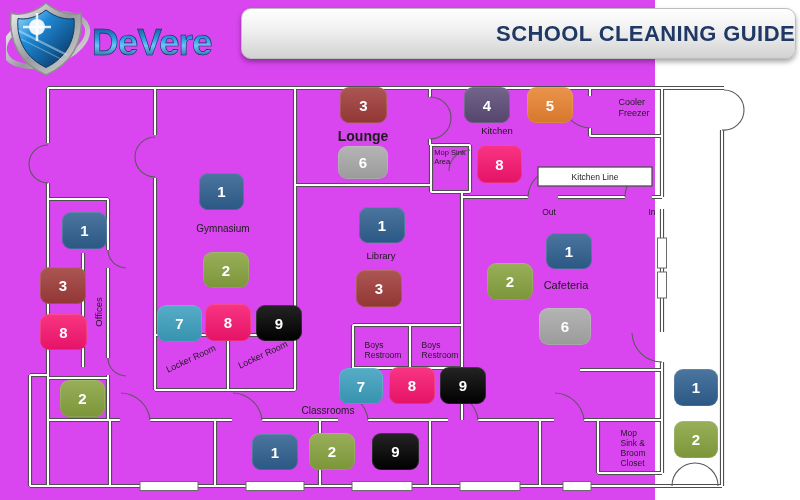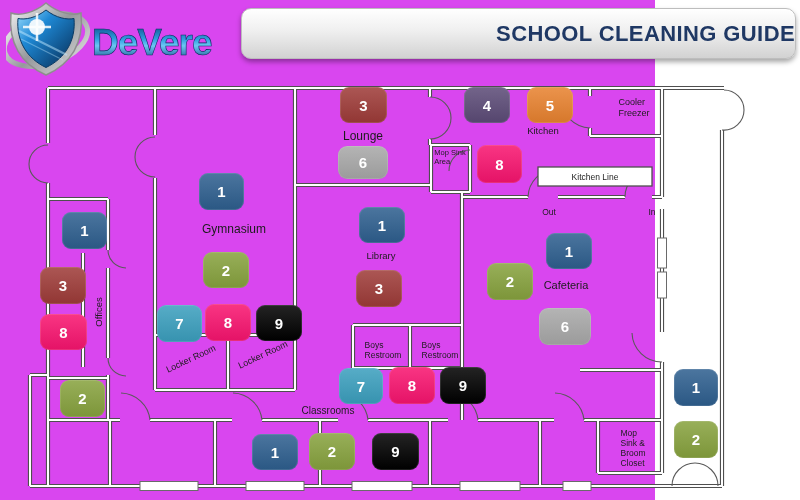--- a/index.html
+++ b/index.html
@@ -105,30 +105,30 @@
       <rect x="246" y="481.5" width="58" height="9"></rect>
       <rect x="352" y="481.5" width="60" height="9"></rect>
       <rect x="460" y="481.5" width="60" height="9"></rect>
       <rect x="563" y="481.5" width="28" height="9"></rect>
       <rect x="657.5" y="238" width="9" height="30"></rect>
       <rect x="657.5" y="272" width="9" height="26"></rect>
     </g>
     <rect x="538" y="167" width="114" height="19" fill="#ffffff" stroke="#4f4f4f" stroke-width="1.3"></rect>
   </svg>
 
-<div class="room-label" style="left: 363px; top: 136px; font-size: 12px; text-align: center; transform: translate(-50%, -50%) rotate(0deg);">Lounge</div>
-    <div class="room-label" style="left: 497px; top: 131px; font-size: 9.5px; text-align: center; transform: translate(-50%, -50%) rotate(0deg); margin-left: 46px;">Kitchen</div>
+<div class="room-label" style="left: 363px; top: 136px; font-size: 14px; text-align: center; transform: translate(-50%, -50%) rotate(0deg); font-weight: bold;">Lounge</div>
+    <div class="room-label" style="left: 497px; top: 131px; font-size: 9.5px; text-align: center; transform: translate(-50%, -50%) rotate(0deg);">Kitchen</div>
     <div class="room-label" style="left: 634px; top: 108px; font-size: 9px; text-align: left; transform: translate(-50%, -50%) rotate(0deg);">Cooler
 Freezer</div>
     <div class="room-label" style="left: 450px; top: 158px; font-size: 7.5px; text-align: left; transform: translate(-50%, -50%) rotate(0deg);">Mop Sink
 Area</div>
     <div class="room-label" style="left: 595px; top: 177px; font-size: 8.5px; text-align: center; transform: translate(-50%, -50%) rotate(0deg);">Kitchen Line</div>
     <div class="room-label" style="left: 549px; top: 212px; font-size: 8.5px; text-align: center; transform: translate(-50%, -50%) rotate(0deg);">Out</div>
     <div class="room-label" style="left: 652px; top: 212px; font-size: 8.5px; text-align: center; transform: translate(-50%, -50%) rotate(0deg);">In</div>
-    <div class="room-label" style="left: 234px; top: 229px; font-size: 12px; text-align: center; transform: translate(-50%, -50%) rotate(0deg);">Gymnasium</div>
+    <div class="room-label" style="left: 223px; top: 229px; font-size: 10px; text-align: center; transform: translate(-50%, -50%) rotate(0deg);">Gymnasium</div>
     <div class="room-label" style="left: 99px; top: 312px; font-size: 9.5px; text-align: center; transform: translate(-50%, -50%) rotate(-90deg);">Offices</div>
     <div class="room-label" style="left: 381px; top: 256px; font-size: 9.5px; text-align: center; transform: translate(-50%, -50%) rotate(0deg);">Library</div>
     <div class="room-label" style="left: 566px; top: 285px; font-size: 11px; text-align: center; transform: translate(-50%, -50%) rotate(0deg);">Cafeteria</div>
     <div class="room-label" style="left: 191px; top: 359px; font-size: 9px; text-align: center; transform: translate(-50%, -50%) rotate(-25deg);">Locker Room</div>
     <div class="room-label" style="left: 263px; top: 355px; font-size: 9px; text-align: center; transform: translate(-50%, -50%) rotate(-25deg);">Locker Room</div>
     <div class="room-label" style="left: 383px; top: 350px; font-size: 8.5px; text-align: left; transform: translate(-50%, -50%) rotate(0deg);">Boys
 Restroom</div>
     <div class="room-label" style="left: 440px; top: 350px; font-size: 8.5px; text-align: left; transform: translate(-50%, -50%) rotate(0deg);">Boys
 Restroom</div>
     <div class="room-label" style="left: 328px; top: 411px; font-size: 10px; text-align: center; transform: translate(-50%, -50%) rotate(0deg);">Classrooms</div>

